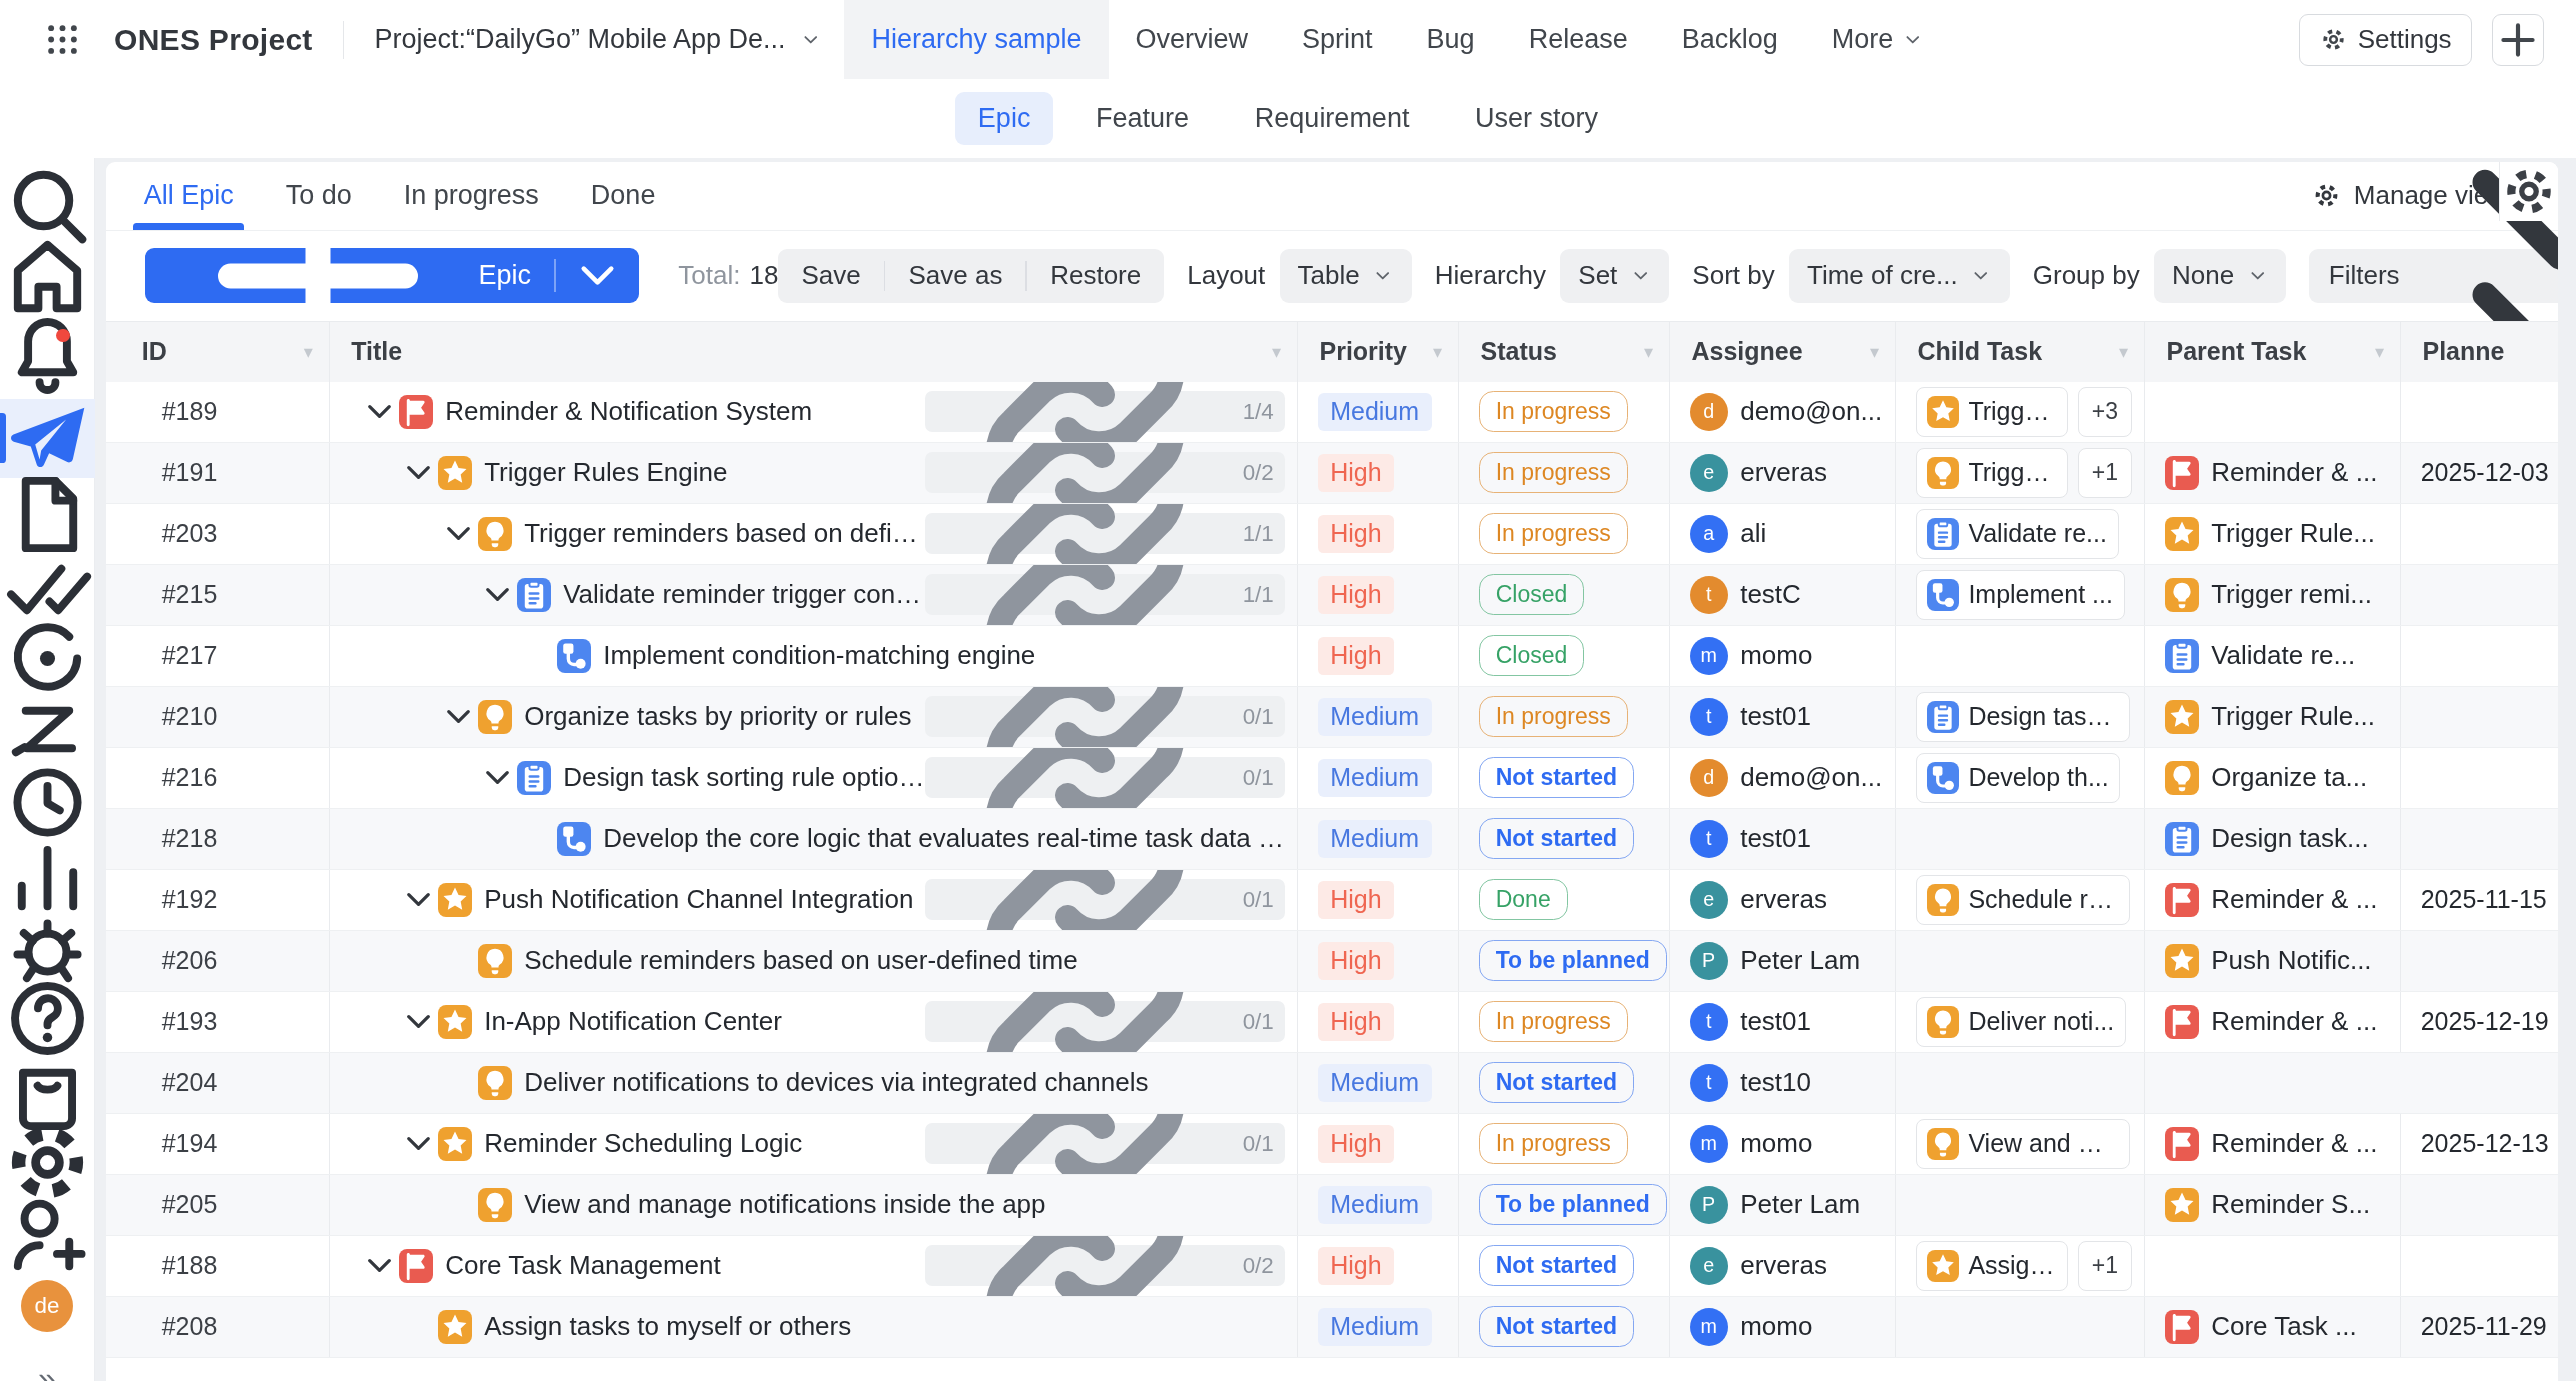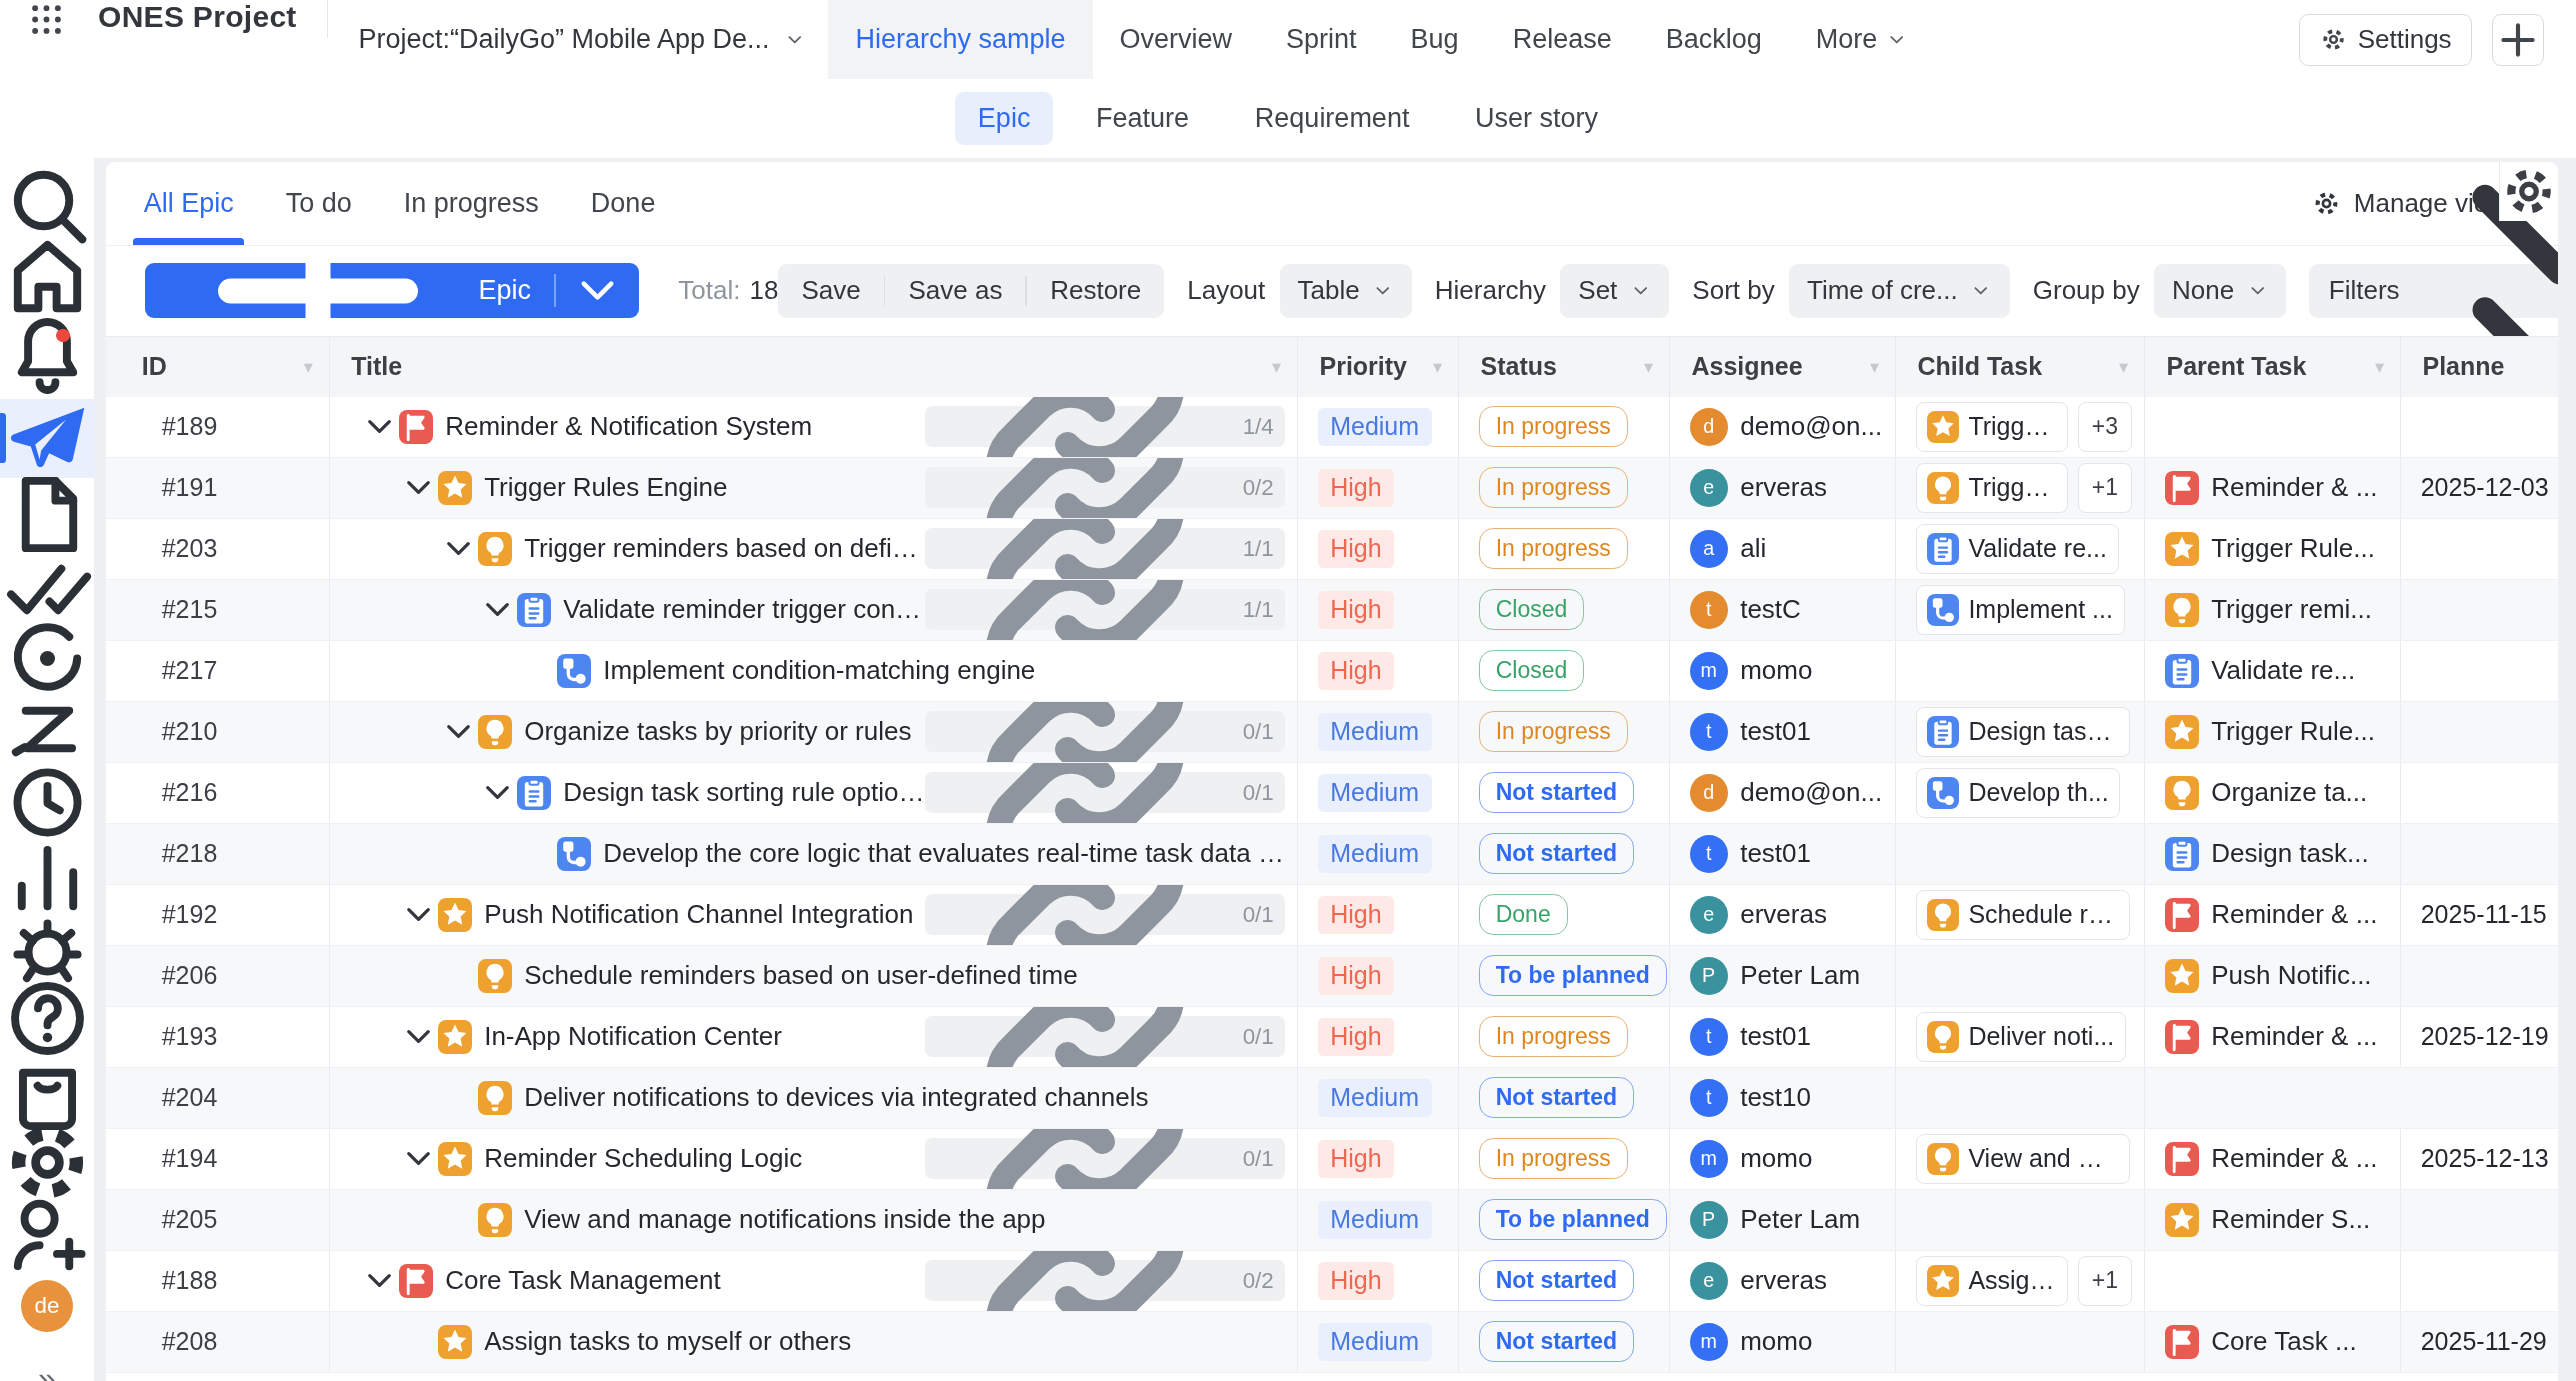--- a/index.html
+++ b/index.html
@@ -1,20 +1,20 @@
 <!DOCTYPE html>
 <html style="font-size:14.3px"><head>
 <meta charset="utf-8">
 <style>
   * { box-sizing: border-box; margin: 0; padding: 0; }
   html,body { width: 2576px; height: 1382px; overflow: hidden; }
   body { font-family: "Liberation Sans", "DejaVu Sans", sans-serif; background: #eef0f3; color: #24282e; }
 
   
-  .topbar { height: 79px; background: #fff; display: flex; position: relative; z-index: 3; }
+  .topbar { height: 79px; background: #fff; display: flex; align-items: center; position: relative; z-index: 3; padding-left: 16px; }
   .grid-btn { margin-left: 27px; width: 39px; height: 39px; display: flex; align-items: center; justify-content: center; color: #41464c; cursor: pointer; }
   .grid-btn svg { width: 30px; height: 30px; }
   .brand { font-size: 30px; font-weight: 600; color: #33373d; margin-left: 32px; letter-spacing: 0.3px; white-space: nowrap; }
   .vsep { width: 1.8px; height: 38px; background: #e5e7ea; margin: 0 30px; flex: 0 0 auto; }
   .proj { display: flex; align-items: center; gap: 14.3px; font-size: 27px; color: #33373d; white-space: nowrap; cursor: pointer; }
   .chev-sm { width: 21.5px; height: 21.5px; color: #5f646b; display: inline-flex; }
   .chev-sm svg { width: 21.5px; height: 21.5px; }
   .main-nav { display: flex; align-items: stretch; height: 100%; margin-left: 23px; }
   .nav-item { display: flex; align-items: center; gap: 9px; padding: 0 27px; font-size: 27px; color: #41464c; white-space: nowrap; cursor: pointer; }
   .nav-item.active { background: #f2f3f5; color: #2e6bf2; }
@@ -39,21 +39,21 @@
   .side-item.active::before { content: ""; position: absolute; left: 0; top: 14.3px; width: 6.3px; height: 50px; background: #2e6bf2; border-radius: 0 3.6px 3.6px 0; }
   .side-div { width: 41px; height: 1.8px; background: #e8eaed; margin: 7.2px 0; }
   .side-bottom { margin-top: auto; display: flex; flex-direction: column; align-items: center; }
   .bell-dot { position: absolute; top: 16px; right: 25px; width: 13.4px; height: 13.4px; border-radius: 50%; background: #f0483e; }
   .avatar-me { width: 52px; height: 52px; border-radius: 50%; background: #e8923d; color: #fff; font-size: 22.4px; display: flex; align-items: center; justify-content: center; }
   .collapse-g { font-size: 32px; color: #646a73; }
 
   
   .card { flex: 1; background: #fff; border-radius: 9px 9px 0 0; margin: 3.6px 18px 0 10.7px; position: relative; overflow: hidden; }
 
-  .view-tabs { height: 84px; display: flex; align-items: center; padding: 0 38px; border-bottom: 1.8px solid #eef0f2; }
+  .view-tabs { height: 69px; display: flex; align-items: center; padding: 0 38px; border-bottom: 1.8px solid #eef0f2; }
   .vtab { font-size: 27px; color: #41464c; margin-right: 52px; position: relative; height: 100%; display: flex; align-items: center; cursor: pointer; white-space: nowrap; }
   .vtab.active { color: #2e6bf2; font-weight: 500; }
   .vtab.active::after { content: ""; position: absolute; bottom: 0; left: -10.7px; right: -10.7px; height: 6.3px; background: #2e6bf2; border-radius: 3.6px 3.6px 0 0; }
   .manage { margin-left: auto; display: flex; gap: 12.5px; font-size: 26px; color: #33373d; align-items: center; cursor: pointer; }
   .manage .ic { width: 29px; height: 29px; color: #33373d; display: inline-flex; }
   .manage .ic svg { width: 29px; height: 29px; }
 
   
   .toolbar { height: 90px; display: flex; align-items: center; padding: 0 38px 0 39px; }
   .btn-epic { height: 55px; background: #2e6bf2; border-radius: 9px; color: #fff; display: flex; align-items: stretch; overflow: hidden; flex: 0 0 auto; cursor: pointer; }

